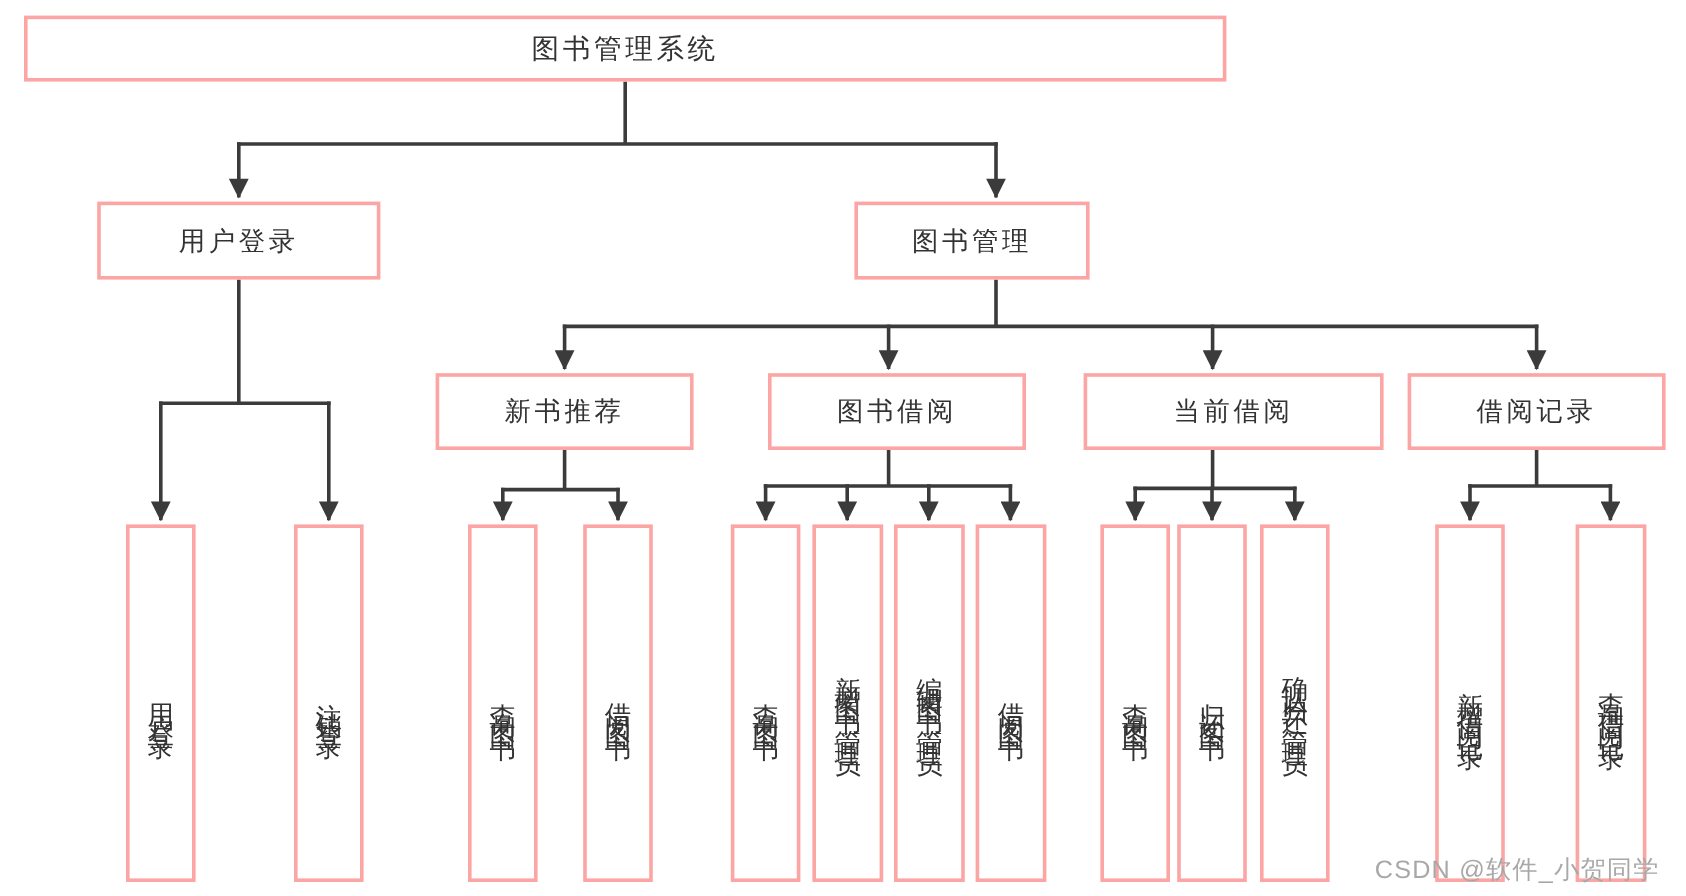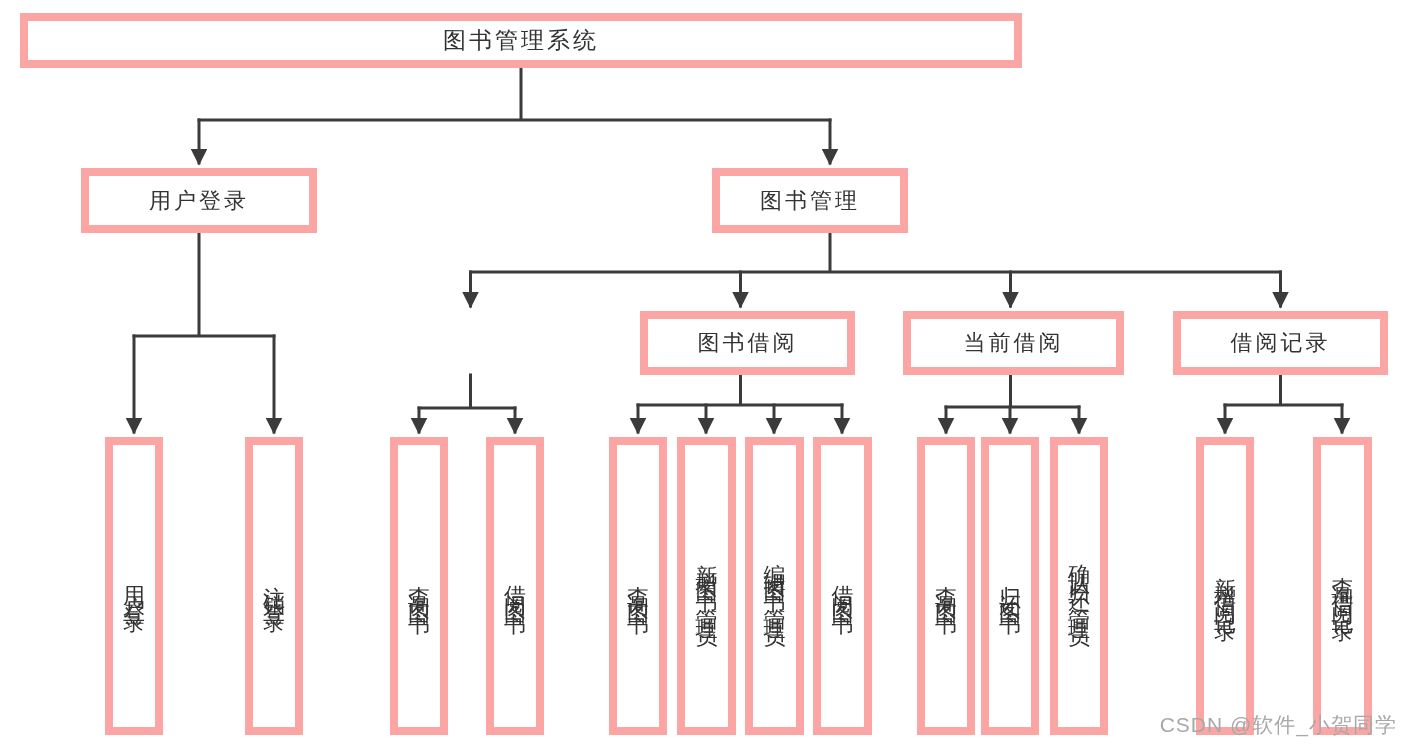--- a/index.html
+++ b/index.html
@@ -3,31 +3,31 @@
 <meta charset="utf-8">
 <style>
   html,body{margin:0;padding:0;background:#fff;}
   .canvas{
     position:relative;width:1405px;height:747px;background:#ffffff;
     font-family:"Liberation Sans","DejaVu Sans",sans-serif;overflow:hidden;
   }
   .wires{position:absolute;left:0;top:0;z-index:1;}
   .node{
     position:absolute;box-sizing:border-box;z-index:2;
-    border:8px solid #fca5a5;background:#ffffff;color:#333333;
+    border:3px solid #fca5a5;background:#ffffff;color:#333333;
     display:flex;align-items:center;justify-content:center;
   }
   .node.h{font-size:22px;letter-spacing:3px;}
   .node.root{font-size:23px;}
   .node.leaf span{
     writing-mode:vertical-lr;text-orientation:mixed;
     font-size:22px;letter-spacing:9px;line-height:1;
   }
   .watermark{
-    position:absolute;right:8px;bottom:8px;z-index:3;
+    position:absolute;right:22px;bottom:8px;z-index:3;
     color:#a8a8a8;font-size:21px;letter-spacing:1px;
   }
 </style>
 </head>
 <body>
 
 <div class="canvas">
 
   <svg class="wires" width="1405" height="747">
     <defs>
@@ -76,24 +76,27 @@
     <span>图书管理系统</span>
   </div>
 
   <div class="node h" style="left:81px;top:168px;width:236px;height:65px;">
     <span>用户登录</span>
   </div>
   <div class="node h" style="left:712px;top:168px;width:196px;height:65px;">
     <span>图书管理</span>
   </div>
 
+  <div class="node h" style="left:363px;top:311px;width:215px;height:64px;">
+    <span>新书推荐</span>
+  </div>
   <div class="node h" style="left:640px;top:311px;width:215px;height:64px;">
     <span>图书借阅</span>
   </div>
-  <div class="node h" style="left:903px;top:311px;width:221px;height:64px;">
+  <div class="node h" style="left:903px;top:311px;width:250px;height:64px;">
     <span>当前借阅</span>
   </div>
   <div class="node h" style="left:1173px;top:311px;width:215px;height:64px;">
     <span>借阅记录</span>
   </div>
 
   <div class="node leaf" style="left:105px;top:437px;width:58px;height:298px;">
     <span>用户登录</span>
   </div>
   <div class="node leaf" style="left:245px;top:437px;width:58px;height:298px;">

